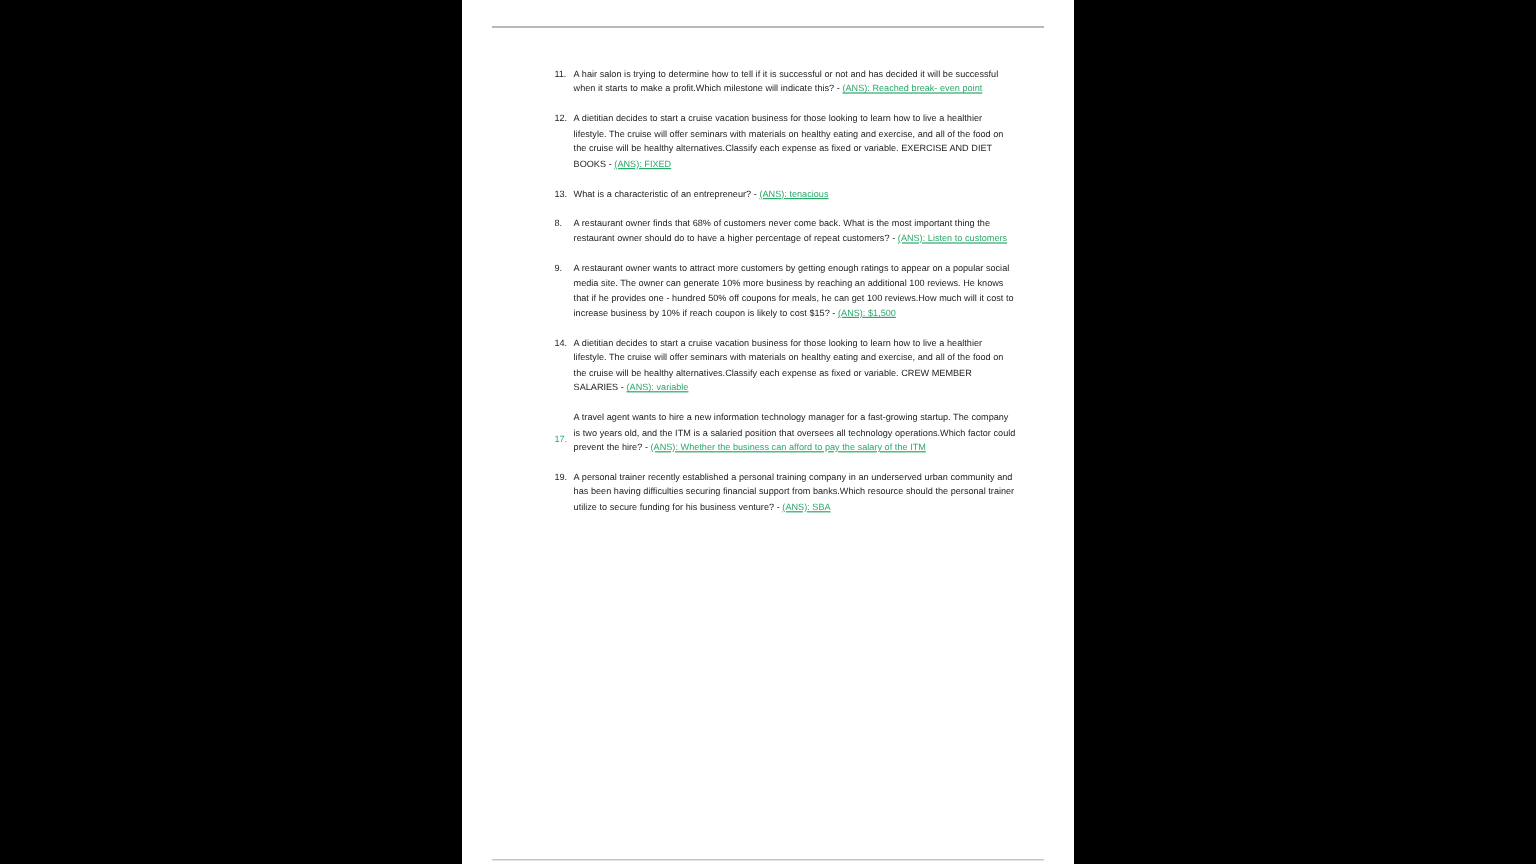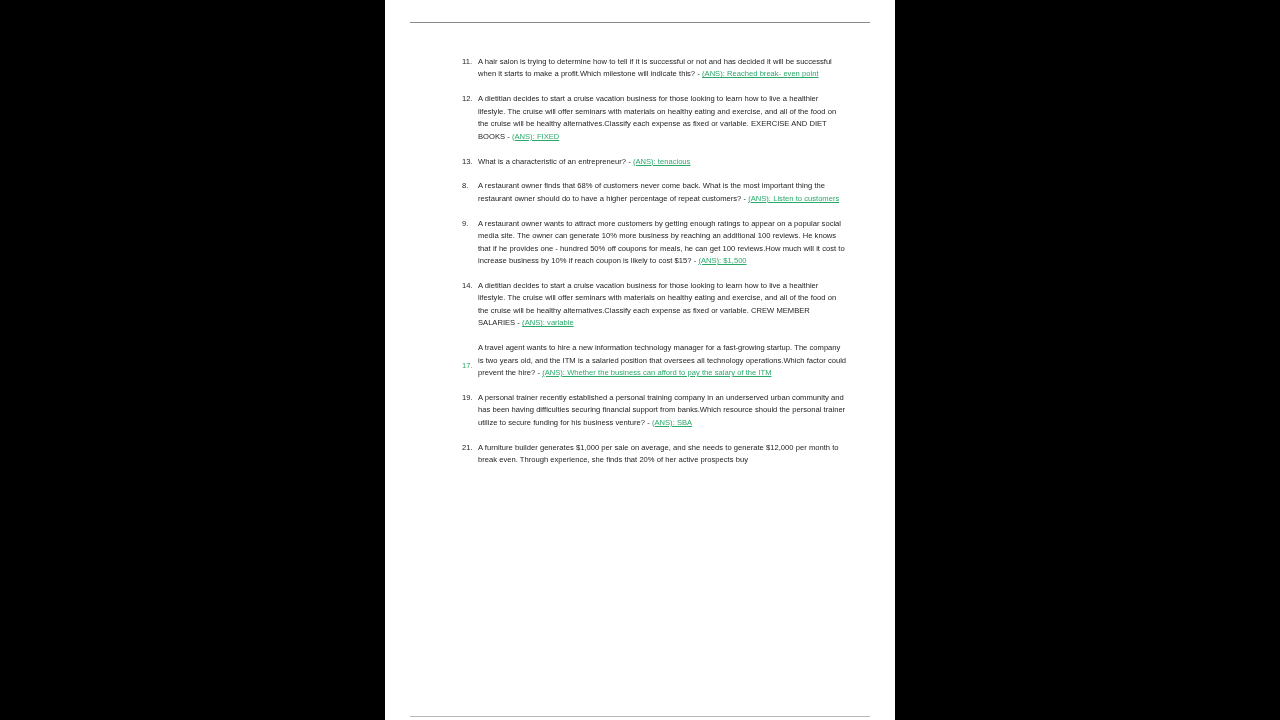--- a/index.html
+++ b/index.html
@@ -116,23 +116,19 @@
           <span class="qa-body"><span class="q-text">A dietitian decides to start a cruise vacation business for those looking to learn how to live a healthier lifestyle. The cruise will offer seminars with materials on healthy eating and exercise, and all of the food on the cruise will be healthy alternatives.Classify each expense as fixed or variable. CREW MEMBER SALARIES</span><span class="sep"> - </span><span class="ans">(ANS): variable</span></span>
         </div>
         <div class="qa-item">
           <span class="qa-num accent">17.</span>
           <span class="qa-body"><span class="q-text">A travel agent wants to hire a new information technology manager for a fast-growing startup. The company is two years old, and the ITM is a salaried position that oversees all technology operations.Which factor could prevent the hire?</span><span class="sep"> - </span><span class="ans">(ANS): Whether the business can afford to pay the salary of the ITM</span></span>
         </div>
         <div class="qa-item">
           <span class="qa-num">19.</span>
           <span class="qa-body"><span class="q-text">A personal trainer recently established a personal training company in an underserved urban community and has been having difficulties securing financial support from banks.Which resource should the personal trainer utilize to secure funding for his business venture?</span><span class="sep"> - </span><span class="ans">(ANS): SBA</span></span>
         </div>
-        <div class="qa-item">
-          <span class="qa-num">21.</span>
-          <span class="qa-body"><span class="q-text">A furniture builder generates $1,000 per sale on average, and she needs to generate $12,000 per month to break even. Through experience, she finds that 20% of her active prospects buy</span></span>
-        </div>
       </div>
 
     <div class="page-rule" id="rule-bottom"></div>
 
   </div>
 
 </div>
 
 </body></html>

